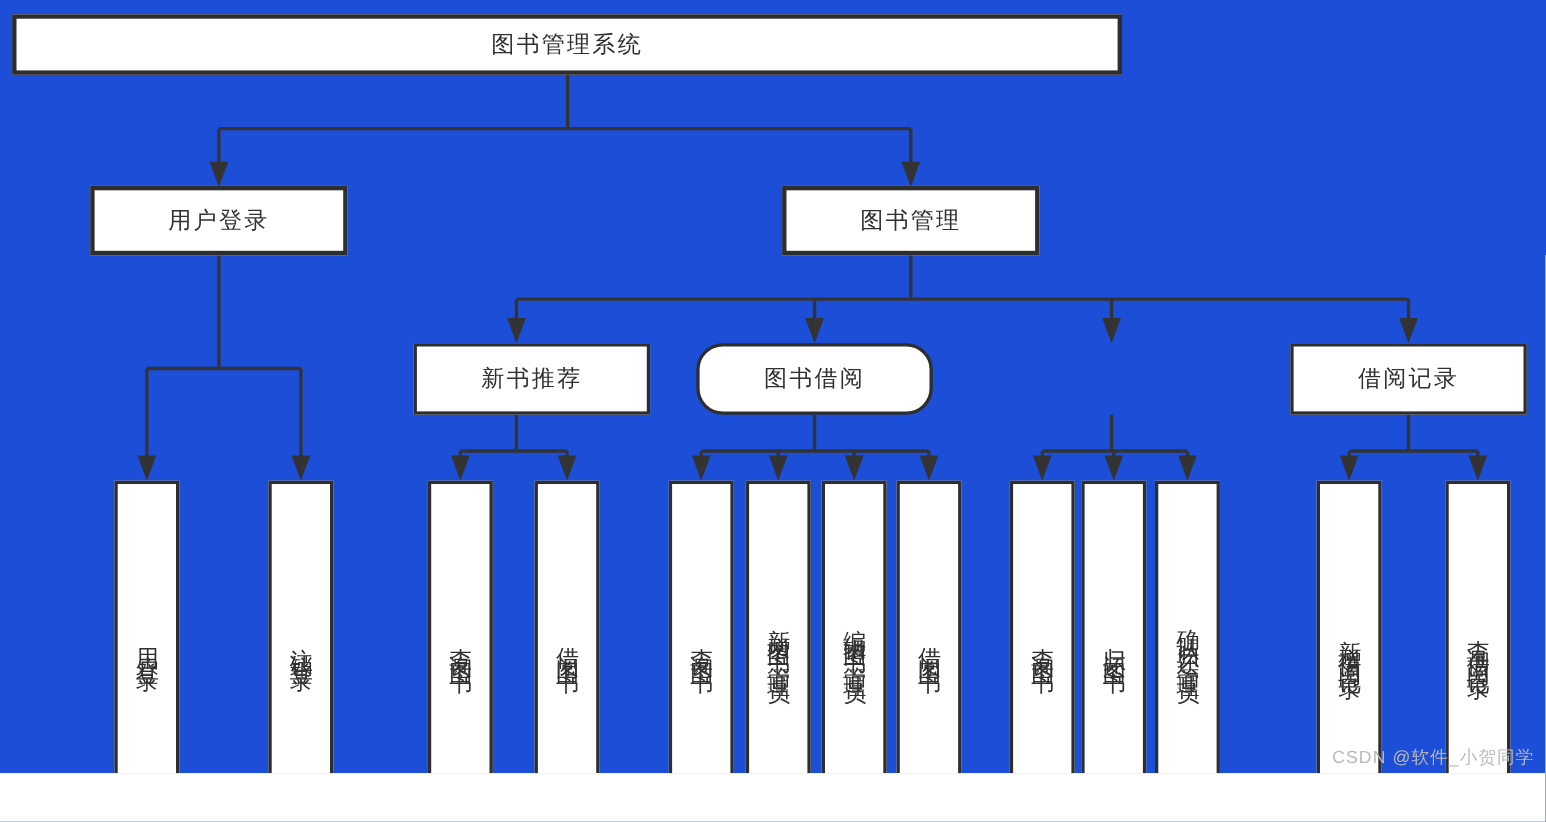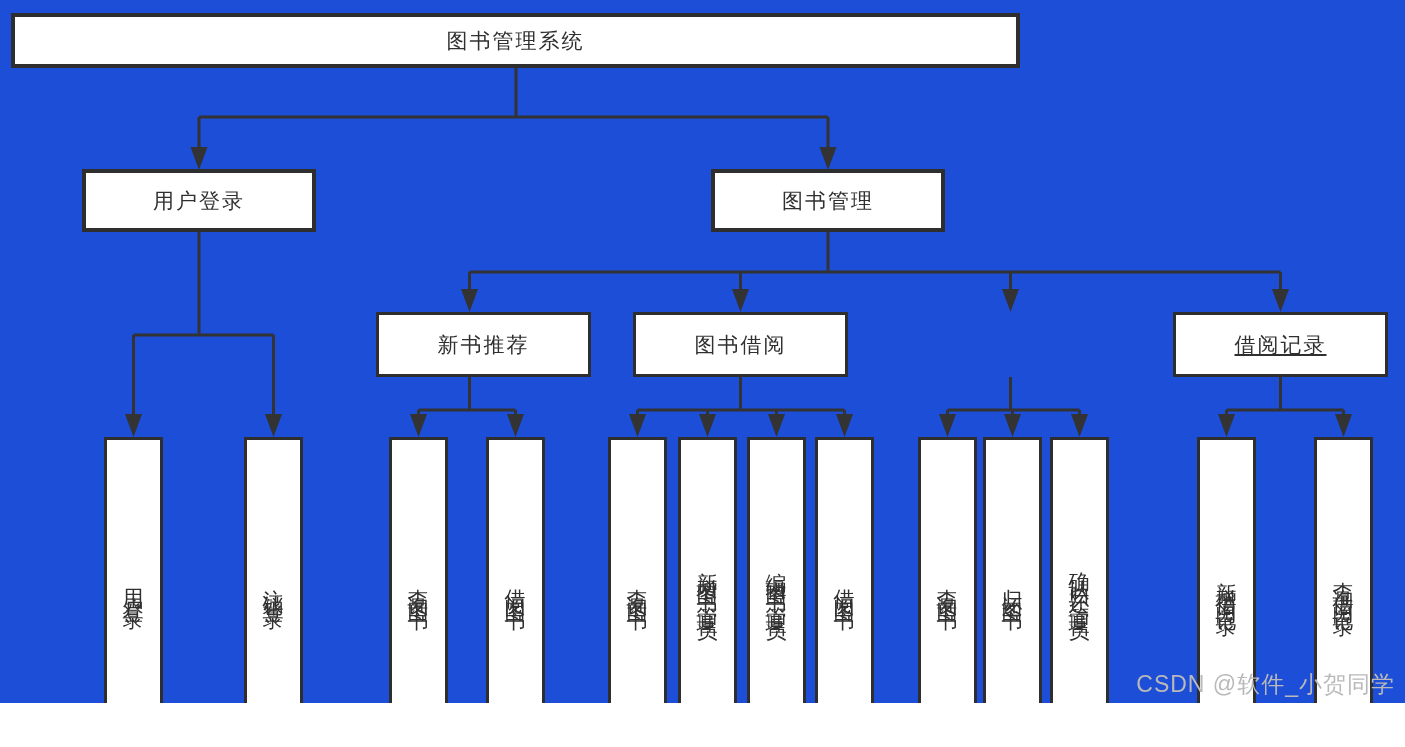--- a/index.html
+++ b/index.html
@@ -42,34 +42,34 @@
     text-orientation: mixed;
     letter-spacing: 7px;
     font-size: 21px;
     line-height: 1;
   }
   
   .root            { left: 11px;   top: 13px;  width: 1009px; height: 55px; }
   .n-user-login    { left: 82px;   top: 169px; width: 234px;  height: 63px; }
   .n-book-mgmt     { left: 711px;  top: 169px; width: 234px;  height: 63px; }
   .n-newbook       { left: 376px;  top: 312px; width: 215px;  height: 65px; }
-  .n-borrow        { left: 633px;  top: 312px; width: 215px;  height: 65px; }
+  .n-borrow        { left: 633px;  top: 312px; width: 215px;  height: 65px; border-radius: 24px; }
   .n-current       { left: 903px;  top: 312px; width: 215px;  height: 65px; }
-  .n-records       { left: 1173px; top: 312px; width: 215px;  height: 65px; text-decoration: underline; }
+  .n-records       { left: 1173px; top: 312px; width: 215px;  height: 65px; }
   .leaf            { top: 437px; width: 59px; height: 298px; }
   .l-1a { left: 104px; }  .l-1b { left: 244px; }
   .l-2a { left: 389px; }  .l-2b { left: 486px; }
   .l-3a { left: 608px; }  .l-3b { left: 678px; }  .l-3c { left: 747px; }  .l-3d { left: 815px; }
   .l-4a { left: 918px; }  .l-4b { left: 983px; }  .l-4c { left: 1050px; }
   .l-5a { left: 1197px; } .l-5b { left: 1314px; }
   .watermark {
     position: absolute;
     right: 10px;
     bottom: 3px;
-    font-size: 23px;
+    font-size: 16px;
     color: #b9b9b9;
     letter-spacing: 1px;
     z-index: 5;
     white-space: nowrap;
   }
 </style>
 </head>
 <body>
 
 <div class="canvas">

